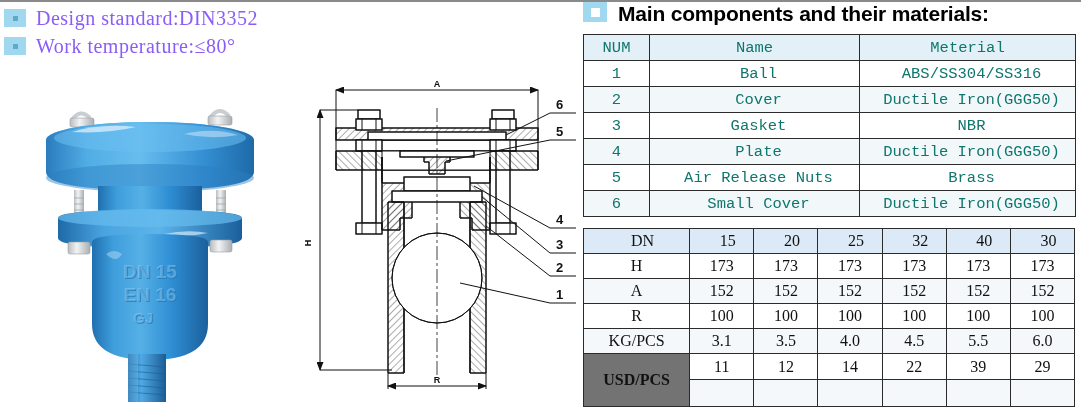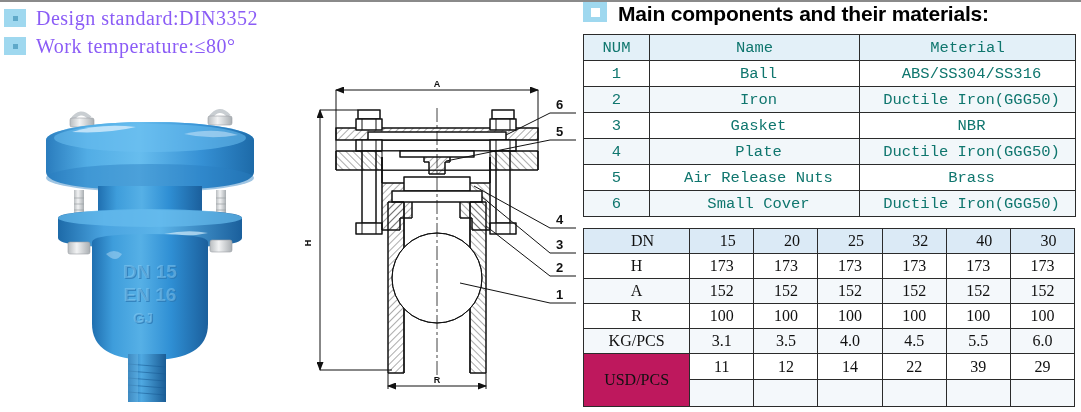--- a/index.html
+++ b/index.html
@@ -155,22 +155,23 @@
     font-family: "Liberation Serif", serif;
     padding: 0;
   }
   .dim-table thead th { background: #dbeaf6; padding-left: 12px; }
   .dim-table tbody tr:nth-child(odd) { background: #ffffff; }
   .dim-table tbody tr:nth-child(even) { background: #f4f8fb; }
   .dim-table td.rowlab { background: inherit; }
   .dim-table tr.usd-row td { height: 26px; }
   .dim-table tr.usd-blank td { height: 27px; background: #f4f8fb; }
   .dim-table td.usd-label {
-    background: #be185d;
+    background: #737373;
     font-size: 16px;
+    font-weight: bold;
   }
 </style>
 </head>
 <body>
 
 <div class="top-rule"></div>
 
 <div class="left-panel">
 
   <div class="spec-list">
@@ -448,21 +449,21 @@
       </tr>
     </thead>
     <tbody>
       <tr>
         <td class="num">1</td>
         <td class="nm">Ball</td>
         <td class="mt">ABS/SS304/SS316</td>
       </tr>
       <tr>
         <td class="num">2</td>
-        <td class="nm">Iron</td>
+        <td class="nm">Cover</td>
         <td class="mt">Ductile Iron(GGG50)</td>
       </tr>
       <tr>
         <td class="num">3</td>
         <td class="nm">Gasket</td>
         <td class="mt">NBR</td>
       </tr>
       <tr>
         <td class="num">4</td>
         <td class="nm">Plate</td>

